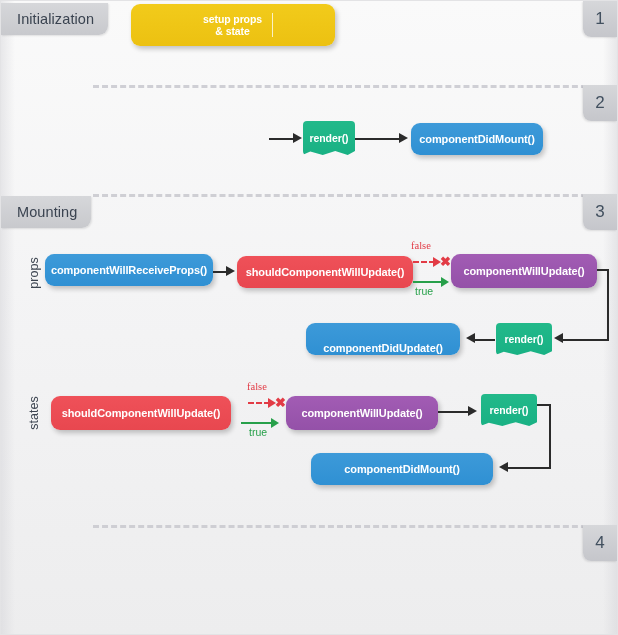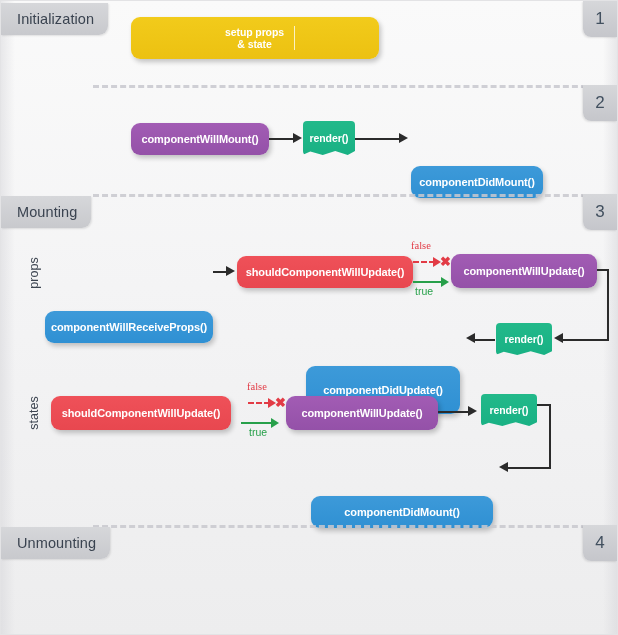--- a/index.html
+++ b/index.html
@@ -75,21 +75,21 @@
     justify-content: center;
     color: #ffffff;
     font-weight: bold;
     text-align: center;
     border-radius: 9px;
     box-shadow: 2px 3px 5px rgba(0,0,0,.22);
     box-sizing: border-box;
     line-height: 1.15;
     letter-spacing: -0.1px;
   }
-  .n-blue   { background: linear-gradient(180deg,#3d9ad9 0%, #2f90d3 100%); margin-top: 43px; }
+  .n-blue   { background: linear-gradient(180deg,#3d9ad9 0%, #2f90d3 100%); }
   .n-purple { background: linear-gradient(180deg,#a25cb4 0%, #9451a8 100%); }
   .n-red    { background: linear-gradient(180deg,#ef5159 0%, #e8474f 100%); }
   .n-green  { background: linear-gradient(180deg,#22b98a 0%, #19b184 100%); }
   .n-yellow { background: linear-gradient(180deg,#f2cb1b 0%, #ecc111 100%); }
 
   
   .torn {
     border-radius: 4px;
     box-shadow: 2px 3px 4px rgba(0,0,0,.18);
     clip-path: polygon(0% 0%, 100% 0%, 100% 88%, 86% 100%, 62% 88%, 38% 100%, 14% 90%, 0% 99%);
@@ -184,34 +184,31 @@
 
 <div id="canvas">
 
   <div class="sec-tab" style="top:2px;">
     <span>Initialization</span>
   </div>
   <div class="sec-num" style="top:0px;">
     <span>1</span>
   </div>
 
-  <div class="node n-yellow init-box" style="left:130px; top:16px; width:248px; height:42px;">
+  <div class="node n-yellow init-box" style="left:130px; top:3px; width:204px; height:42px;">
     <div class="init-col">setup props
 &amp; state</div>
     <div class="init-divider"></div>
   </div>
 
   <div class="sep" style="top:84px;"></div>
   <div class="sec-num" style="top:84px;">
     <span>2</span>
   </div>
 
-  <div class="node n-purple" style="left:130px; top:122px; width:138px; height:32px; font-size:11px;">
-    <span>componentWillMount()</span>
-  </div>
   <div class="node n-green torn" style="left:302px; top:120px; width:52px; height:34px; font-size:10.5px;">
     <span>render()</span>
   </div>
   <div class="node n-blue" style="left:410px; top:122px; width:132px; height:32px; font-size:11px;">
     <span>componentDidMount()</span>
   </div>
 
   <div class="ln lh" style="left:268px; top:137px; width:26px;"></div>
   <div class="arrow-r" style="left:292px; top:132px;"></div>
   <div class="ln lh" style="left:354px; top:137px; width:46px;"></div>
@@ -220,33 +217,33 @@
   <div class="sep" style="top:193px;"></div>
   <div class="sec-tab" style="top:195px;">
     <span>Mounting</span>
   </div>
   <div class="sec-num" style="top:193px;">
     <span>3</span>
   </div>
 
   <div class="rowlabel" style="left:10px; top:265px; width:46px; text-align:center;">props</div>
 
-  <div class="node n-blue" style="left:44px; top:267px; width:168px; height:32px; font-size:11px;">
+  <div class="node n-blue" style="left:44px; top:253px; width:168px; height:32px; font-size:11px;">
     <span>componentWillReceiveProps()</span>
   </div>
   <div class="node n-red" style="left:236px; top:255px; width:176px; height:32px; font-size:11px;">
     <span>shouldComponentWillUpdate()</span>
   </div>
   <div class="node n-purple" style="left:450px; top:253px; width:146px; height:34px; font-size:11px;">
     <span>componentWillUpdate()</span>
   </div>
   <div class="node n-green torn" style="left:495px; top:322px; width:56px; height:32px; font-size:10.5px;">
     <span>render()</span>
   </div>
-  <div class="node n-blue" style="left:305px; top:322px; width:154px; height:48px; font-size:11px;">
+  <div class="node n-blue" style="left:305px; top:322px; width:154px; height:32px; font-size:11px;align-items:flex-end;">
     <span>componentDidUpdate()</span>
   </div>
 
   <div class="ln lh" style="left:212px; top:270px; width:14px;"></div>
   <div class="arrow-r" style="left:225px; top:265px;"></div>
 
   <div class="branch-label bl-false" style="left:410px; top:239px;">false</div>
   <div class="ln-red-dash" style="left:412px; top:260px; width:22px;"></div>
   <div class="arrow-red" style="left:432px; top:256px;"></div>
   <div class="xmark" style="left:439px; top:254px;">✖</div>
@@ -289,21 +286,18 @@
 
   <div class="ln lh" style="left:437px; top:410px; width:32px;"></div>
   <div class="arrow-r" style="left:467px; top:405px;"></div>
 
   <div class="ln lh" style="left:536px; top:403px; width:14px;"></div>
   <div class="ln lv" style="left:547.6px; top:403px; height:65px;"></div>
   <div class="ln lh" style="left:505px; top:466px; width:45px;"></div>
   <div class="arrow-l" style="left:498px; top:460.5px;"></div>
 
   <div class="sep" style="top:524px;"></div>
-  <div class="sec-tab" style="top:526px;">
-    <span>Unmounting</span>
-  </div>
   <div class="sec-num" style="top:524px;">
     <span>4</span>
   </div>
 
 
 </div>
 
 </body></html>

